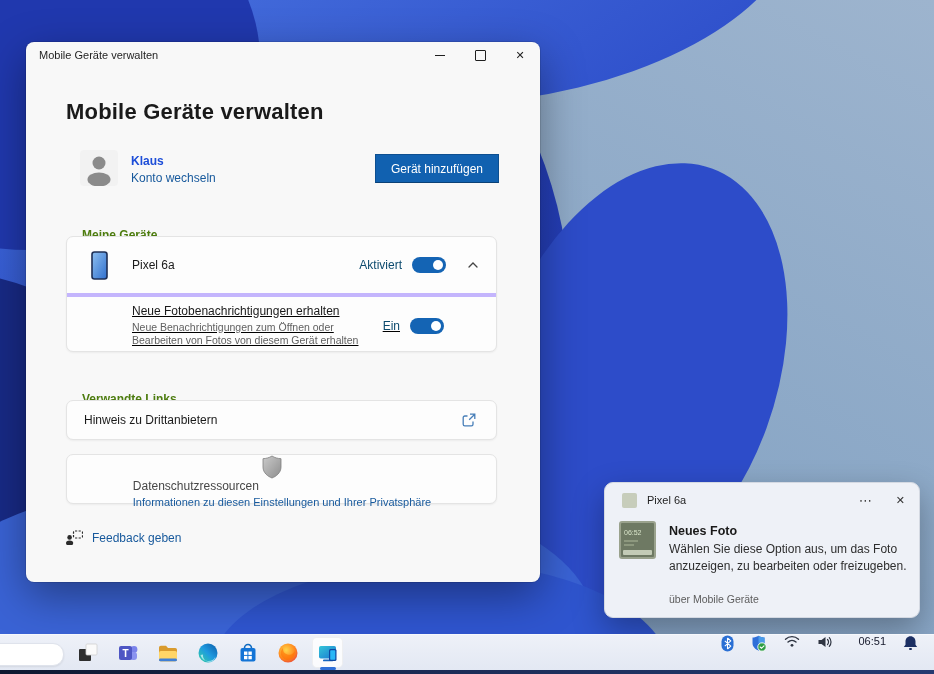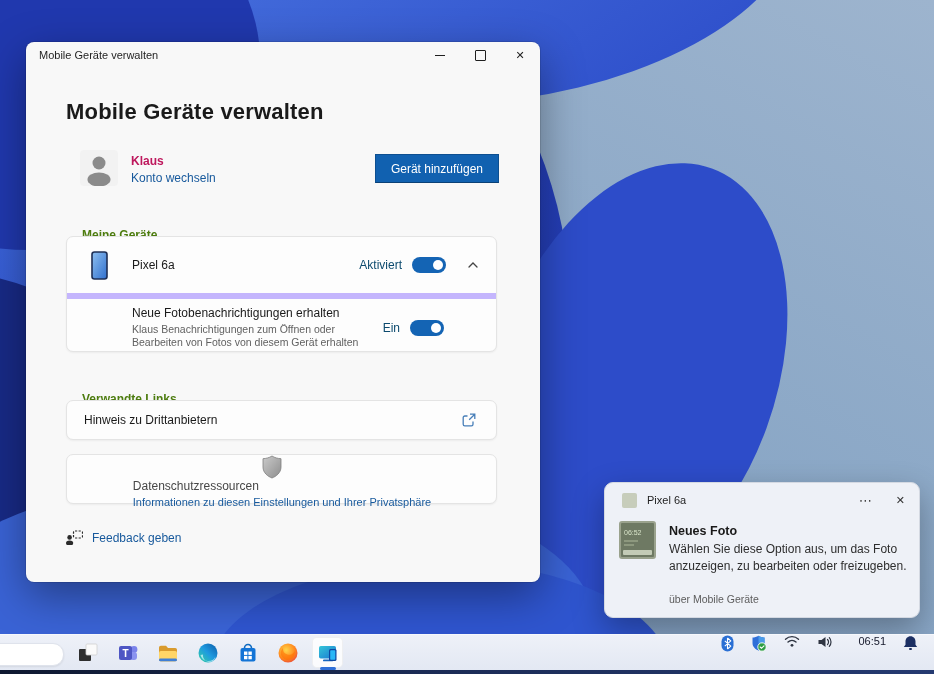--- a/index.html
+++ b/index.html
@@ -20,21 +20,21 @@
   .tb-title{font-size:11px;color:#1f1f1f;}
   .tb-controls{position:absolute;right:0;top:0;height:26px;display:flex;}
   .tbbtn{width:40px;height:26px;display:flex;align-items:center;justify-content:center;background:transparent;border:0;padding:0;color:#1f1f1f;}
   .glyph-min{display:block;width:10px;height:1px;background:#1f1f1f;}
   .glyph-max{display:block;width:9px;height:9px;border:1px solid #1f1f1f;border-radius:1px;}
   .glyph-x{font-size:11px;line-height:1;color:#1f1f1f;}
 
   .page-title{position:absolute;left:40px;top:56px;margin:0;font-size:22px;line-height:28px;font-weight:600;color:#1a1a1a;letter-spacing:.2px;}
 
   .avatar{position:absolute;left:54px;top:108px;width:38px;height:36px;border-radius:4px;background:#f2f2f2;overflow:hidden;}
-  .acc-name{position:absolute;left:105px;top:112px;font-size:12px;font-weight:700;color:#be185d;}
+  .acc-name{position:absolute;left:105px;top:112px;font-size:12px;font-weight:700;color:#1d4ed8;}
   .acc-link{position:absolute;left:105px;top:129px;font-size:12px;color:#17599c;text-decoration:none;}
   .primary-btn{
     position:absolute;right:41px;top:112px;height:29px;padding:0 15px;
     background:#1161b0;color:#fff;font-size:12px;font-family:inherit;
     border:1px solid rgba(0,0,0,.18);border-bottom-color:rgba(0,0,0,.32);border-radius:0;
   }
   .section-h{position:absolute;left:40px;margin:16px;font-size:12px;font-weight:700;color:#4d7c0f;}
   .sec-devices{top:170px;}
   .sec-links{top:334px;}
 
@@ -42,21 +42,21 @@
   .expander{top:194px;height:116px;}
   .row{display:flex;align-items:center;}
   .device-row{height:56px;padding:0 18px 0 24px;}
   .phone-icon{margin-right:24px;flex:0 0 auto;display:block;}
   .device-name{font-size:12px;color:#1a1a1a;}
   .spacer{flex:1;}
   .toggle-label{font-size:12px;color:#0c4a6e;margin-right:10px;}
   .toggle{width:34px;height:16px;border-radius:9px;background:#1464b4;position:relative;display:inline-block;flex:0 0 auto;}
   .toggle .knob{position:absolute;right:3px;top:3px;width:10px;height:10px;border-radius:50%;background:#fff;}
   .chev{margin-left:22px;flex:0 0 auto;display:block;}
-  .sub-row{height:57px;border-top:6px solid #c4b5fd;padding:0 52px 0 65px;}
+  .sub-row{height:57px;border-top:4px solid #c4b5fd;padding:0 52px 0 65px;text-decoration:underline;}
   .sub-texts{flex:1;}
   .sub-title{font-size:12px;color:#1a1a1a;margin-bottom:3px;}
   .sub-desc{font-size:10.5px;line-height:13.5px;color:#616161;max-width:228px;}
 
   .link-card{top:358px;height:40px;display:flex;align-items:center;padding:0 20px 0 17px;}
   .link-text{font-size:12px;color:#1a1a1a;flex:1;}
   .privacy-card{top:412px;height:50px;display:flex;align-items:center;padding:0 18px 0 19px;flex-direction:column;}
   .shield-wrap{margin-right:20px;flex:0 0 auto;display:block;}
   .privacy-title{font-size:12px;color:#474747;margin-bottom:3px;}
   .privacy-link{display:block;font-size:11px;color:#17599c;text-decoration:none;}
@@ -180,21 +180,21 @@
         <span class="toggle">
             <span class="knob"></span>
           </span>
         <svg class="chev" width="10" height="6" viewBox="0 0 10 6">
           <path d="M1 5 L5 1 L9 5" stroke="#444" stroke-width="1.3" fill="none" stroke-linecap="round"></path>
         </svg>
       </div>
       <div class="row sub-row">
         <div class="sub-texts">
           <div class="sub-title">Neue Fotobenachrichtigungen erhalten</div>
-          <div class="sub-desc">Klaus Benachrichtigungen zum Öffnen oder Bearbeiten von Fotos von diesem Gerät erhalten</div>
+          <div class="sub-desc">Neue Benachrichtigungen zum Öffnen oder Bearbeiten von Fotos von diesem Gerät erhalten</div>
         </div>
         <span class="toggle-label">Ein</span>
         <span class="toggle">
             <span class="knob"></span>
           </span>
       </div>
     </div>
 
     <h2 class="section-h sec-links">Verwandte Links</h2>
 

